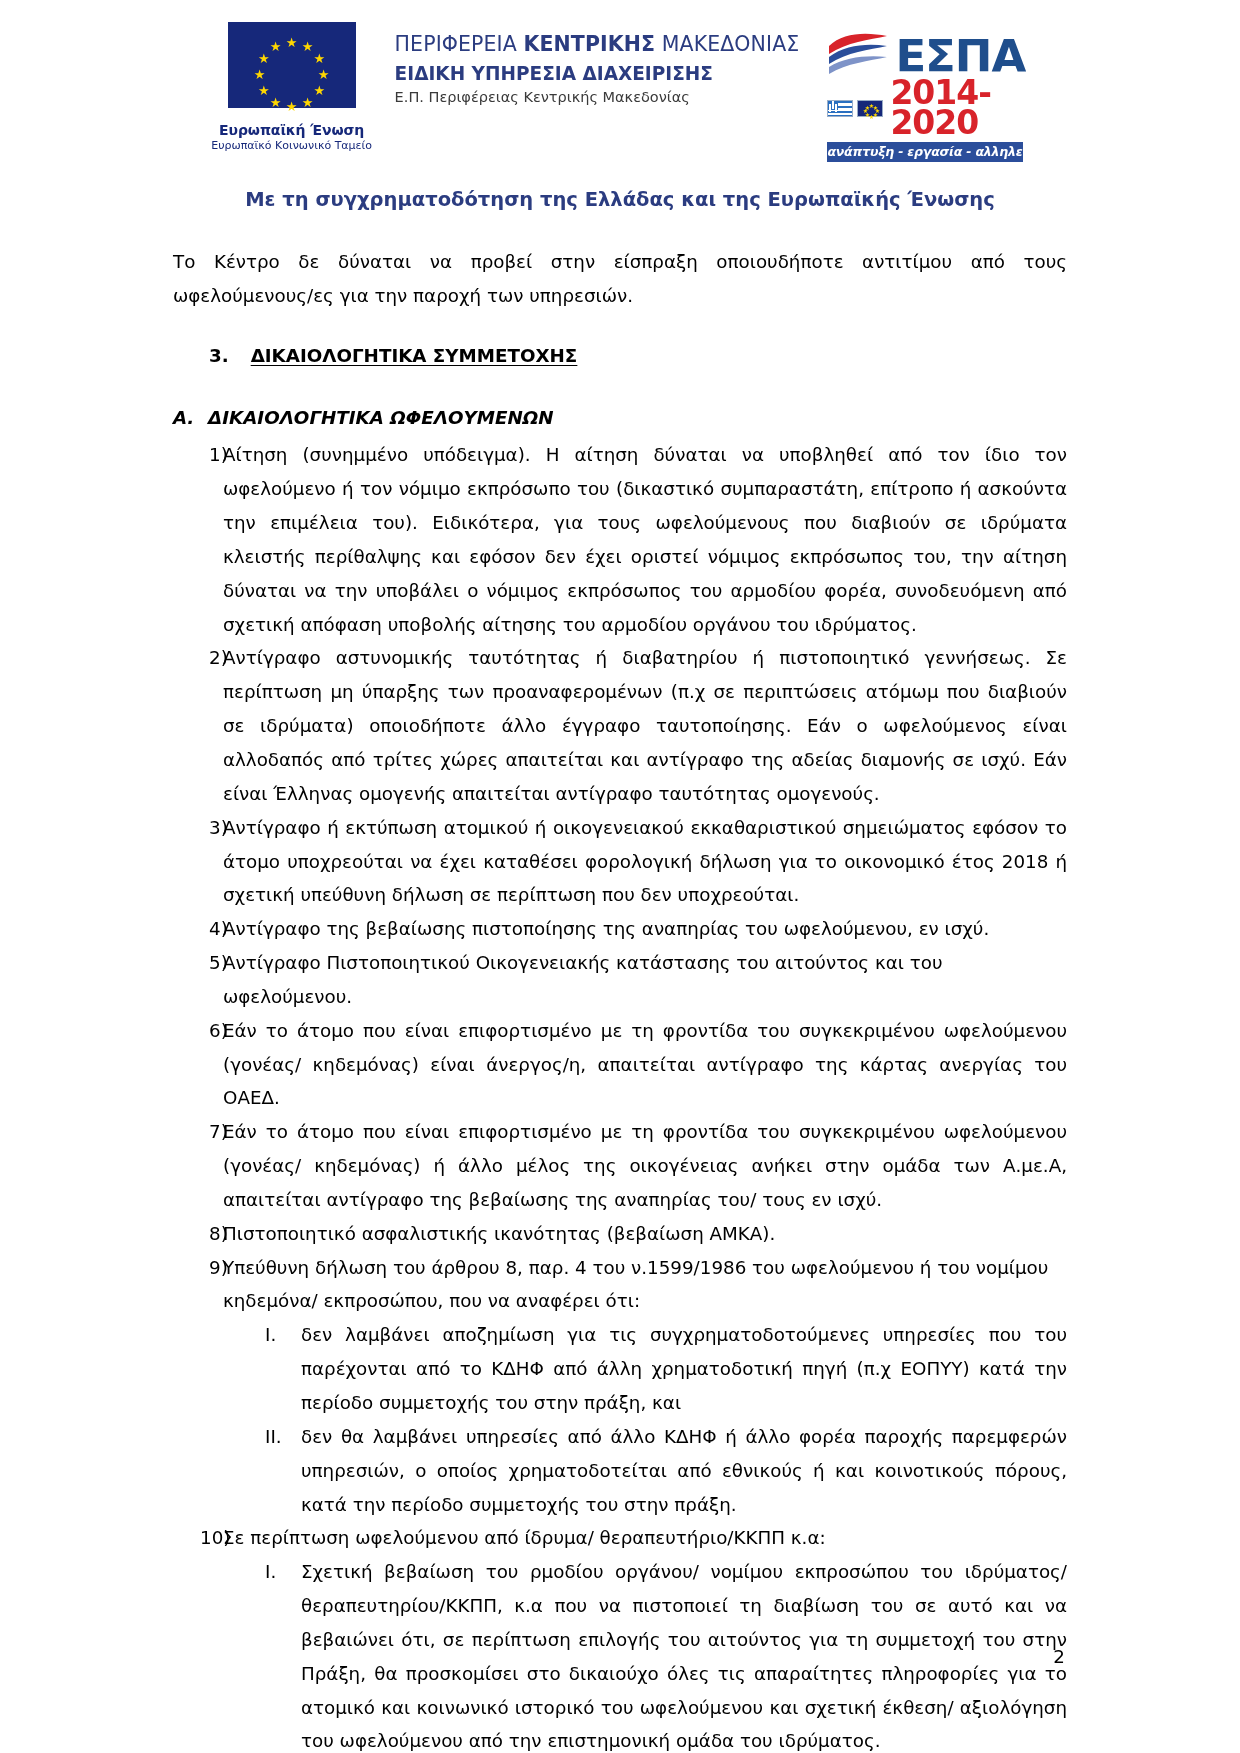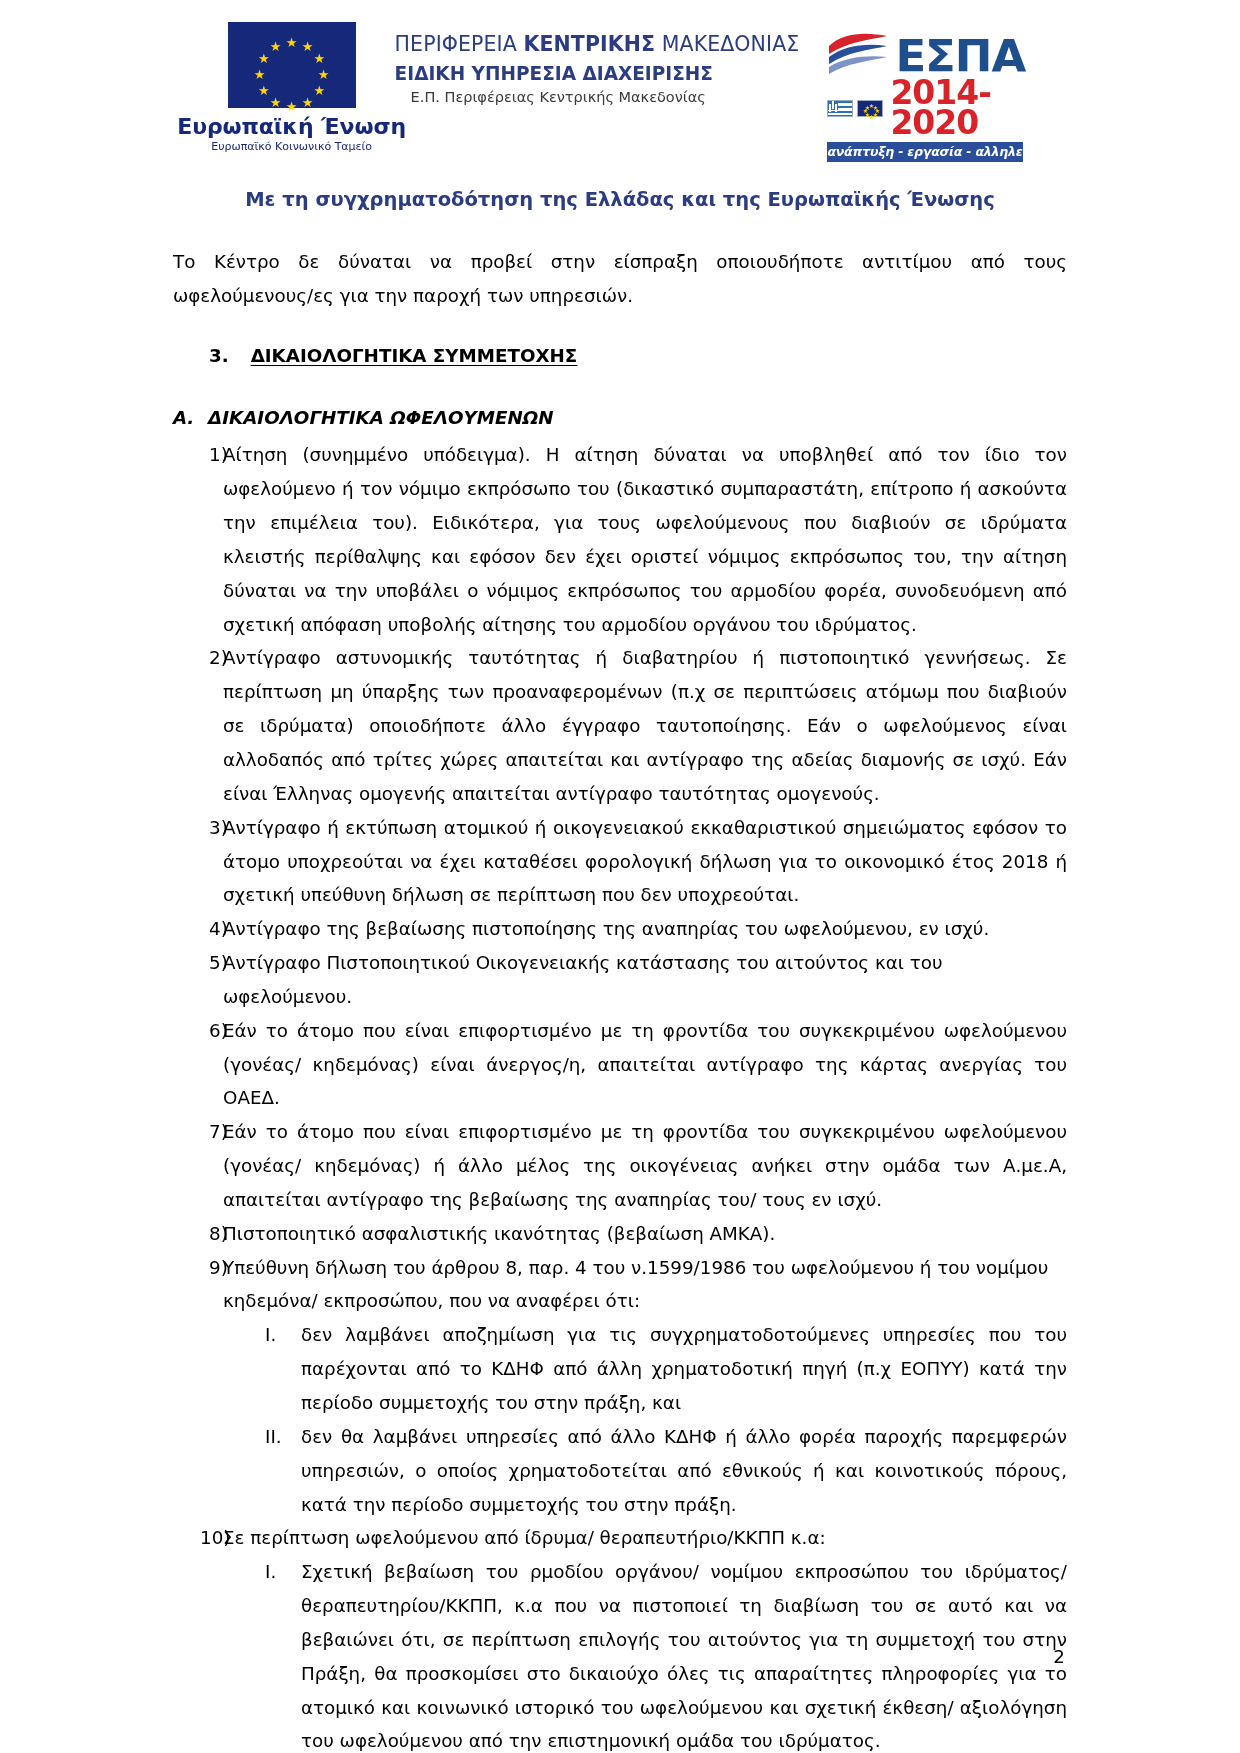--- a/index.html
+++ b/index.html
@@ -48,22 +48,22 @@
   .eu-star {
     position: absolute;
     color: #ffd700;
     font-size: 13px;
     line-height: 13px;
     width: 13px;
     height: 13px;
     text-align: center;
   }
   .eu-union-title {
-    margin-top: 6px;
-    font-size: 22px;
+    margin-top: 14px;
+    font-size: 14px;
     font-weight: bold;
     color: #16287a;
     letter-spacing: -0.1px;
     white-space: nowrap;
   }
   .eu-union-sub {
     margin-top: 1px;
     font-size: 11px;
     color: #16287a;
     white-space: nowrap;
@@ -86,21 +86,20 @@
     font-size: 18.5px;
     font-weight: bold;
     color: #2b3c80;
     white-space: nowrap;
   }
   .region-l3 {
     margin-top: 5px;
     font-size: 14.5px;
     color: #3a3a3a;
     white-space: nowrap;
-    margin-left: 16px;
   }
 
   
   .espa-logo {
     width: 196px;
     padding-top: 4px;
   }
   .espa-top {
     display: flex;
     align-items: flex-end;

